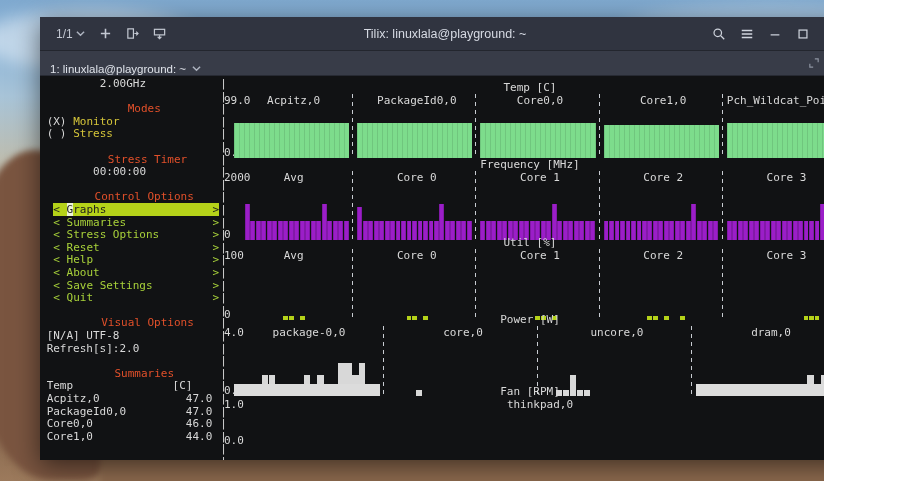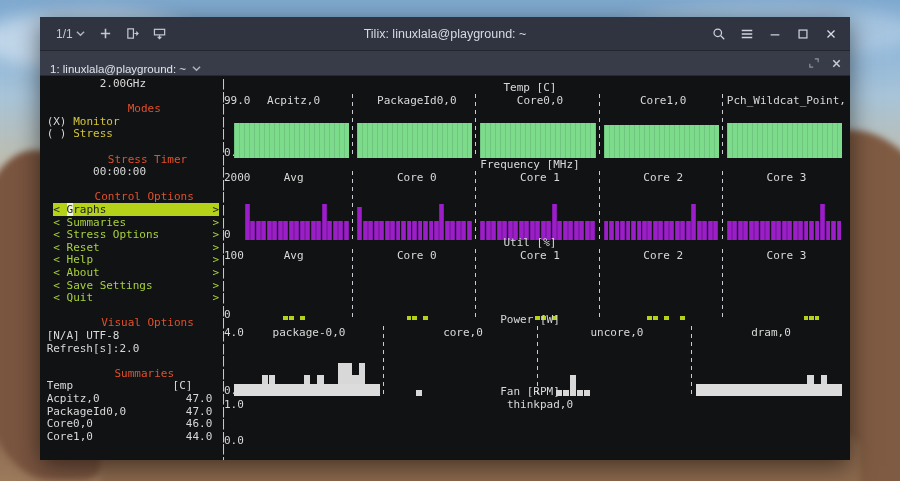--- a/index.html
+++ b/index.html
@@ -3,21 +3,21 @@
 <meta charset="utf-8">
 <style>
   html, body {
     margin: 0; padding: 0;
     width: 900px; height: 481px;
     overflow: hidden;
     font-family: "DejaVu Sans Mono", monospace;
   }
   #root {
     position: relative;
-    width: 900px; height: 481px;
+    width: 824px; height: 481px;
     background: linear-gradient(to bottom,
         #7fa9cf 0%, #8fb6d8 10%, #a8c4d8 20%,
         #bdbdb0 33%, #b09a82 42%, #9e7f63 52%,
         #8e6b52 62%, #7d5b45 72%, #6d4e3c 82%,
         #8a6a50 90%, #9c7a5c 100%);
     overflow: hidden;
   }
   
   .bg-cloud {
     position: absolute; border-radius: 50%;

